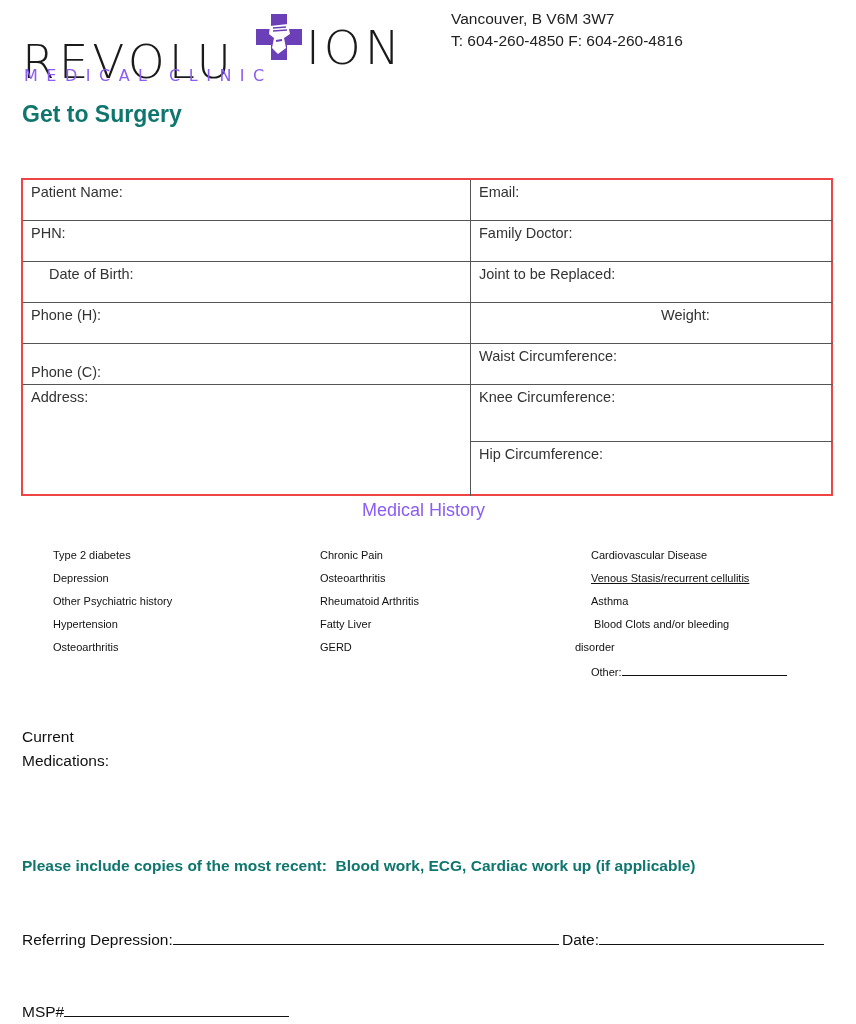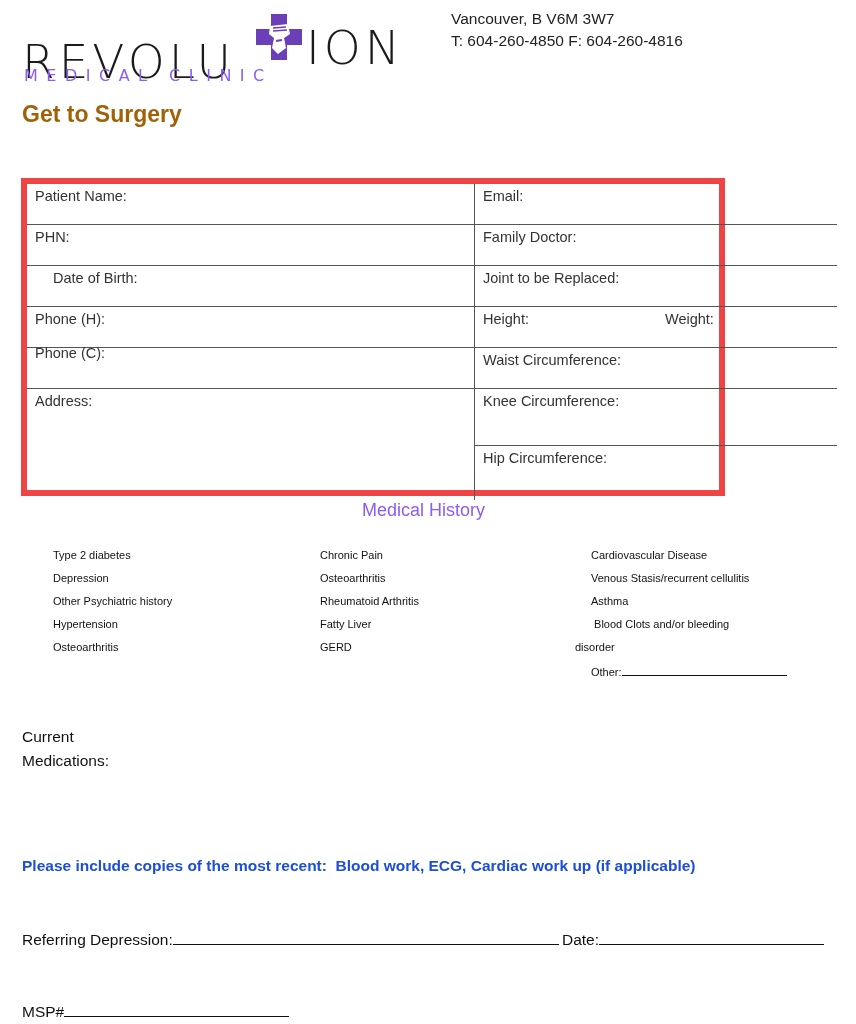--- a/index.html
+++ b/index.html
@@ -8,33 +8,33 @@
   .abs { position: absolute; }
 
   
   .logo-word { font-family: "DejaVu Sans", sans-serif; font-weight: 300; font-size: 47px;
                letter-spacing: 4px; color: #1a1a1a; line-height: 1; }
   .logo-sub { font-family: "DejaVu Sans", sans-serif; font-size: 16px; letter-spacing: 8.5px;
               color: #8b5cf6; }
   .cross { width: 46px; height: 46px; }
 
   .address { font-size: 15.5px; line-height: 22px; color: #222; }
-  .title { font-size: 23px; font-weight: bold; color: #a16207; }
+  .title { font-size: 23px; font-weight: bold; color: #0f766e; }
 
   
-  .tbl { left: 21px; top: 178px; width: 704px; height: 318px; border: 6px solid #ef4444; box-sizing: border-box; }
+  .tbl { left: 21px; top: 178px; width: 812px; height: 318px; border: 2px solid #ef4444; box-sizing: border-box; }
   .cell { position: absolute; box-sizing: border-box; font-size: 14.5px; color: #333; padding: 4px 8px; }
   .hline { position: absolute; height: 1px; background: #555; }
   .vline { position: absolute; width: 1px; background: #555; }
 
   .section-title { font-size: 18px; color: #8b5cf6; }
   .hist { font-size: 11px; line-height: 23px; color: #111; margin-top: 7px; }
 
   .label { font-size: 15.5px; color: #111; }
-  .bold-note { font-size: 15.5px; font-weight: bold; color: #1d4ed8; }
+  .bold-note { font-size: 15.5px; font-weight: bold; color: #0f766e; }
   .uline { display: inline-block; border-bottom: 1px solid #111; height: 16px; vertical-align: baseline; }
 </style>
 </head>
 <body>
 
 <div class="abs" style="left:22px; top:20px; width:400px; height:66px;">
   <span class="abs logo-word" style="left:0; top:4px;margin-top:14px;">REVOLU</span>
   <svg class="abs cross" style="left:234px; top:-6px;" viewBox="0 0 46 46">
     <path d="M15 0 H31 V15 H46 V31 H31 V46 H15 V31 H0 V15 H15 Z" fill="#6a3fb8"></path>
     <path d="M14 12 L32 10 L34 20 L28 24 L30 34 L22 40 L16 34 L18 24 L13 20 Z" fill="#ffffff"></path>
@@ -60,27 +60,26 @@
   <div class="hline" style="left:0; width:810px; top:81px;"></div>
   <div class="hline" style="left:0; width:810px; top:122px;"></div>
   <div class="hline" style="left:0; width:810px; top:163px;"></div>
   <div class="hline" style="left:0; width:810px; top:204px;"></div>
   <div class="hline" style="left:448px; width:362px; top:261px;"></div>
 
   <div class="cell" style="left:0; top:0; width:447px; height:40px;"><span>Patient Name:</span></div>
   <div class="cell" style="left:0; top:41px; width:447px; height:40px;"><span>PHN:</span></div>
   <div class="cell" style="left:0; top:82px; width:447px; height:40px;margin-left:18px;"><span>Date of Birth:</span></div>
   <div class="cell" style="left:0; top:123px; width:447px; height:40px;"><span>Phone (H):</span></div>
-  <div class="cell" style="left:0; top:157px; width:447px; height:40px;"><span>Phone (C):</span></div>
+  <div class="cell" style="left:0; top:180px; width:447px; height:40px;"><span>Phone (C):</span></div>
   <div class="cell" style="left:0; top:205px; width:447px; height:111px;"><span>Address:</span></div>
 
   <div class="cell" style="left:448px; top:0; width:362px; height:40px;"><span>Email:</span></div>
   <div class="cell" style="left:448px; top:41px; width:362px; height:40px;"><span>Family Doctor:</span></div>
   <div class="cell" style="left:448px; top:82px; width:362px; height:40px;"><span>Joint to be Replaced:</span></div>
-  <div class="cell" style="left:448px; top:123px; width:182px; height:40px;"><span>Height:</span></div>
   <div class="cell" style="left:630px; top:123px; width:180px; height:40px;"><span>Weight:</span></div>
   <div class="cell" style="left:448px; top:164px; width:362px; height:40px;"><span>Waist Circumference:</span></div>
   <div class="cell" style="left:448px; top:205px; width:362px; height:56px;"><span>Knee Circumference:</span></div>
   <div class="cell" style="left:448px; top:262px; width:362px; height:54px;"><span>Hip Circumference:</span></div>
 </div>
 
 <div class="abs section-title" style="left:362px; top:500px;">Medical History</div>
 
 <div class="abs hist" style="left:53px; top:537px;">
   <div>Type 2 diabetes</div>
@@ -93,21 +92,21 @@
 <div class="abs hist" style="left:320px; top:537px;">
   <div>Chronic Pain</div>
   <div>Osteoarthritis</div>
   <div>Rheumatoid Arthritis</div>
   <div>Fatty Liver</div>
   <div>GERD</div>
 </div>
 
 <div class="abs hist" style="left:575px; top:537px; width:260px;">
   <div style="padding-left:16px;">Cardiovascular Disease</div>
-  <div style="padding-left:16px;">Venous Stasis/recurrent cellulitis</div>
+  <div style="padding-left:16px;text-decoration:underline;">Venous Stasis/recurrent cellulitis</div>
   <div style="padding-left:16px;">Asthma</div>
   <div style="padding-left:16px; white-space:pre;"> Blood Clots and/or bleeding</div>
   <div>disorder</div>
   <div style="padding-left:16px;">
     <span>Other:</span><span class="uline" style="width:165px;"></span>
   </div>
 </div>
 
 <div class="abs label" style="left:22px; top:725px; line-height:24px;">
   <div>Current</div>

